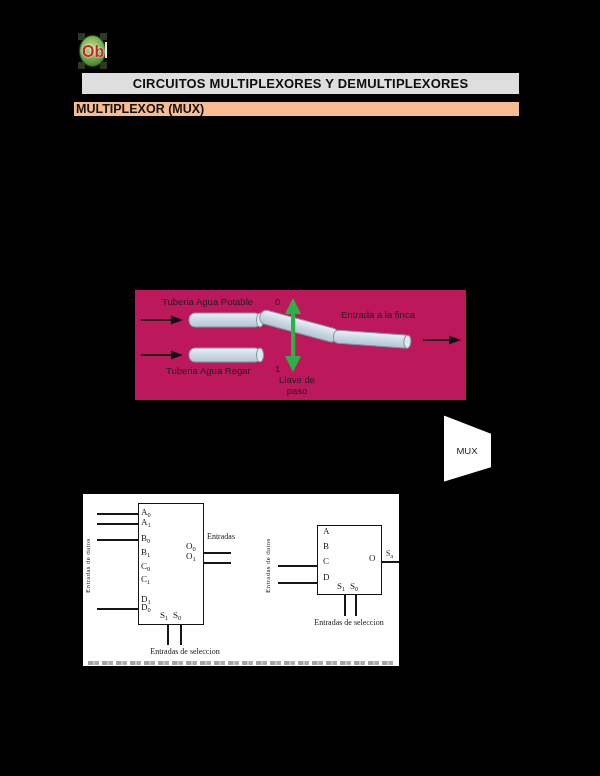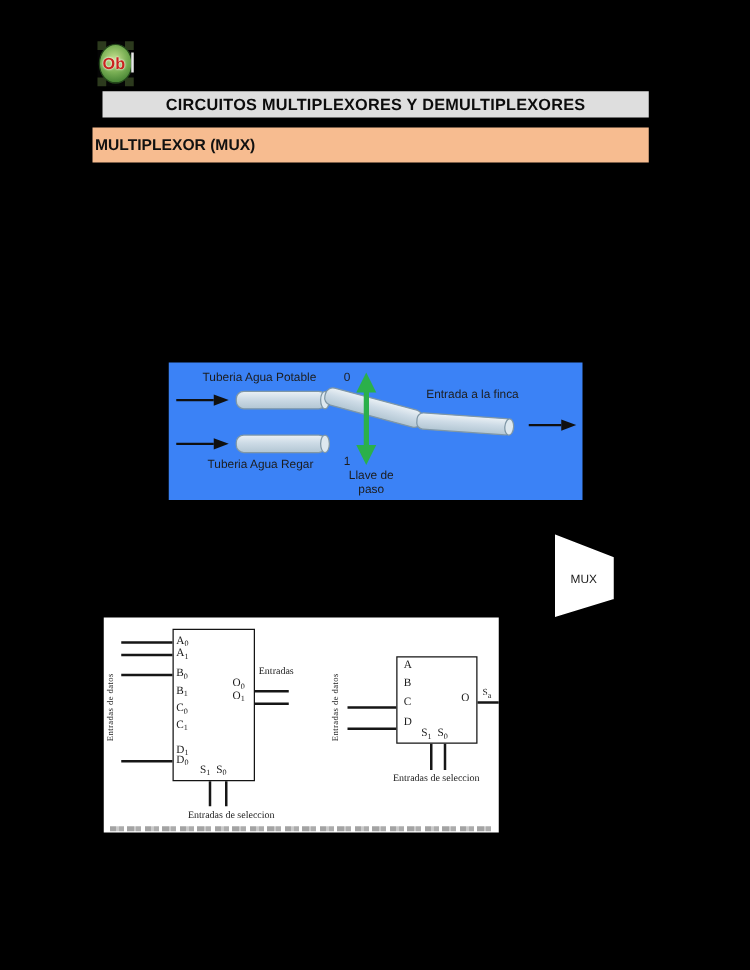--- a/index.html
+++ b/index.html
@@ -8,35 +8,35 @@
          font-family:"Liberation Sans", sans-serif; }
   .abs { position:absolute; }
 
   
   .logo { left:78px; top:33px; width:29px; height:36px; background:#050505; }
   .logo-corner { width:7px; height:7px; background:#2c3a1d; position:absolute; }
   .logo-oval { position:absolute; left:1px; top:2px; right:1px; bottom:2px;
                border-radius:50%;
                background:radial-gradient(circle at 45% 38%, #c6e08f 0%, #7ab055 45%, #3f7d2f 85%, #2f5b22 100%);
                border:1px solid #24481b; }
-  .logo-text { position:absolute; left:4px; top:10px; font-size:13px; font-weight:bold;
+  .logo-text { position:absolute; left:4px; top:10px; font-size:16px; font-weight:bold;
                color:#c8251f; text-shadow:0 0 2px #ffffff, 0 0 1px #ffffff; }
   .logo-sliver { position:absolute; right:0; top:9px; width:2px; height:16px; background:#e8e8e8; }
 
   
   .title-bar { left:82px; top:73px; width:437px; height:21px; background:#dedede;
                display:flex; align-items:center; justify-content:center;
                font-size:13px; font-weight:bold; color:#0c0c0c; letter-spacing:.2px; }
-  .section-bar { left:74px; top:102px; width:445px; height:28px; background:#f7bc90;
+  .section-bar { left:74px; top:102px; width:445px; height:14px; background:#f7bc90;
                  display:flex; align-items:center;
                  font-size:12.5px; font-weight:bold; color:#111; padding-left:2px; }
 
   
-  .pipe-figure { left:135px; top:290px; width:331px; height:110px; background:#3b82f6; }
-  .mux-symbol  { left:440px; top:424px; width:58px;  height:74px; }
+  .pipe-figure { left:135px; top:290px; width:331px; height:110px; background:#be185d; }
+  .mux-symbol  { left:440px; top:412px; width:58px;  height:74px; }
   .circuit-figure { left:83px; top:494px; width:316px; height:172px; background:#fff;
                     font-family:"Liberation Serif", serif; color:#1a1a1a; }
 
   svg text { font-family:"Liberation Sans", sans-serif; fill:#1c1c1c; }
 
   
   .hline { position:absolute; height:1.6px; background:#161616; }
   .vline { position:absolute; width:1.6px;  background:#161616; }
   .cbox  { position:absolute; border:1.5px solid #141414; background:#fff; }
   .pin   { position:absolute; font-size:9px; line-height:10px; white-space:nowrap; }

